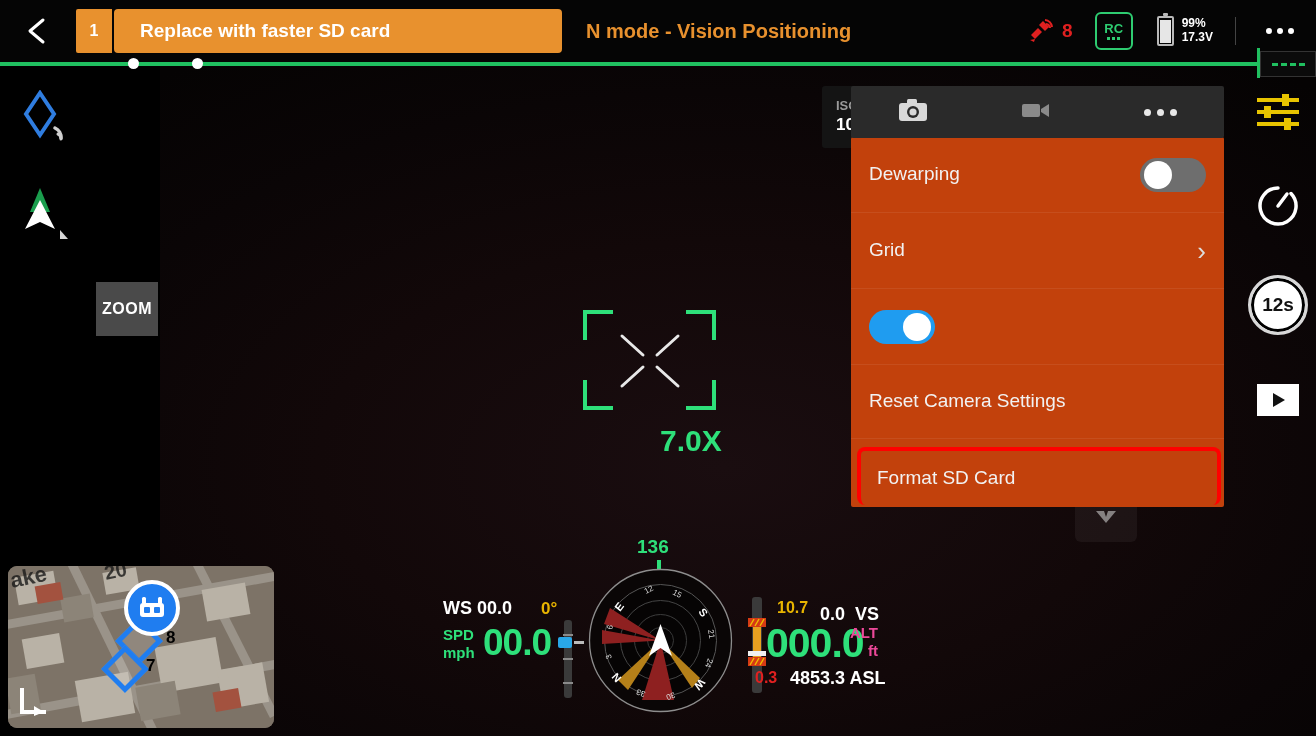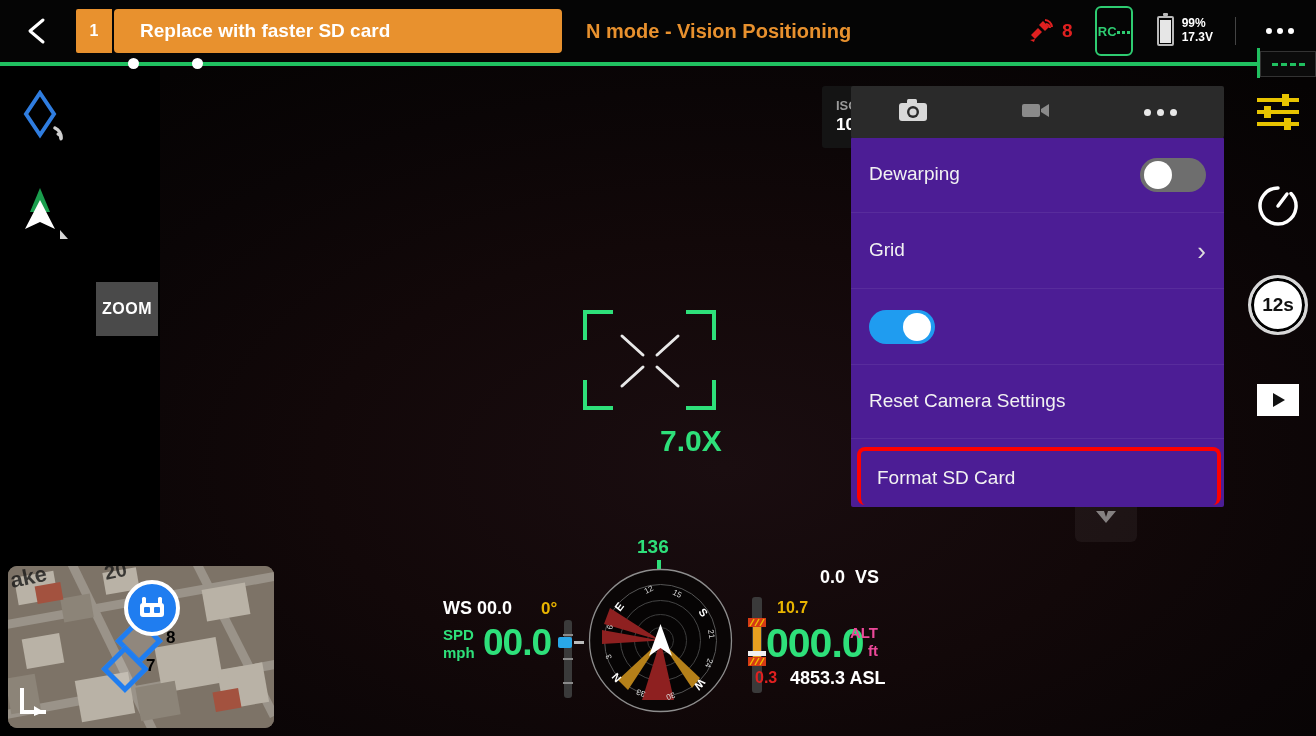--- a/index.html
+++ b/index.html
@@ -77,23 +77,23 @@
     display: flex; align-items: center; gap: 0;
     padding-right: 6px;
   }
   .gps-grp {
     display: flex; align-items: center; gap: 6px;
     margin-right: 22px;
   }
   .gps-num { color: #E02020; font-size: 19px; font-weight: bold; }
 
   .rc-badge {
-    width: 38px; height: 50px;
+    width: 38px; height: 38px;
     border: 2px solid #2ecc71; border-radius: 6px;
-    display: flex; 
+    display: flex; flex-direction: column;
     align-items: center; justify-content: center;
     margin-right: 24px;
   }
   .rc-badge .rc-txt {
     color: #2ecc71; font-size: 13px; font-weight: bold; line-height: 1;
   }
   .rc-dots { display: flex; gap: 2px; margin-top: 2px; }
   .rc-dots i { width: 3px; height: 3px; background: #2ecc71; display: block; }
 
   .batt-grp { display: flex; align-items: center; gap: 8px; margin-right: 22px; }
@@ -221,21 +221,21 @@
   .ghost-chip {
     left: 1075px; top: 492px; width: 62px; height: 50px;
     background: rgba(255,255,255,0.05); border-radius: 6px;
     display:flex; align-items:center; justify-content:center;
   }
 
   
   .settings-panel {
     position: absolute; left: 851px; top: 137px;
     width: 373px; height: 370px;
-    background: #4c1d95;
+    background: #c2410c;
     z-index: 32;
     border-radius: 2px;
   }
   .srow {
     position: relative;
     display: flex; align-items: center;
     padding: 0 18px;
     border-bottom: 1px solid rgba(255,255,255,0.07);
     cursor: pointer;
   }
@@ -321,21 +321,21 @@
   }
   .alt-top {
     position: absolute; left: 777px; top: 599px;
     color: #E8B400; font-size: 16px; font-weight: bold;
   }
   .alt-bot {
     position: absolute; left: 755px; top: 669px;
     color: #E02020; font-size: 16px; font-weight: bold;
   }
   .vs {
-    position: absolute; left: 820px; top: 567px;
+    position: absolute; left: 820px; top: 604px;
     color: #fff; font-size: 18px; font-weight: bold;
   }
   .alt-val {
     position: absolute; left: 766px; top: 620px;
     color: #2ee07a; font-size: 41px; font-weight: bold; letter-spacing: -1px;
   }
   .alt-unit {
     position: absolute; left: 848px; top: 624px;
     color: #ec4899; font-size: 15px; font-weight: bold; line-height: 1.22;
     text-align: right; width: 30px;

